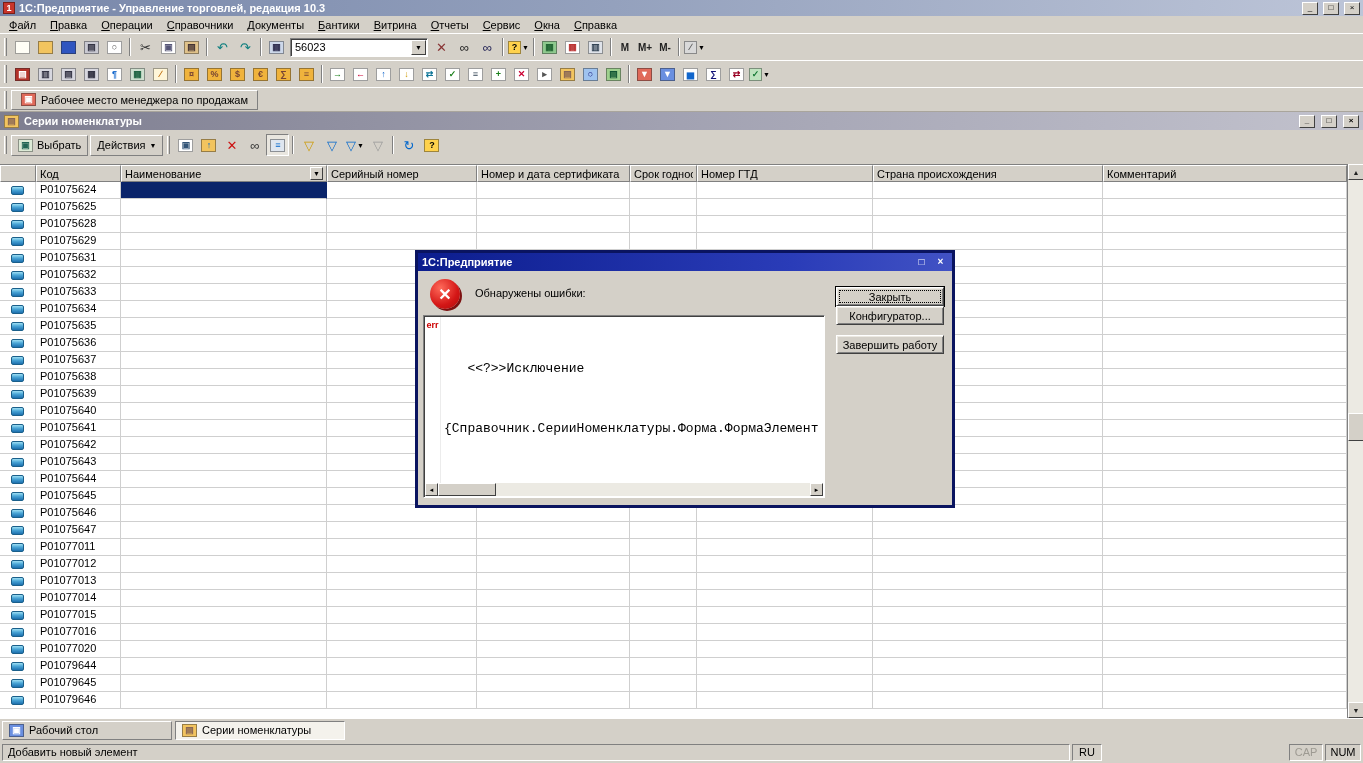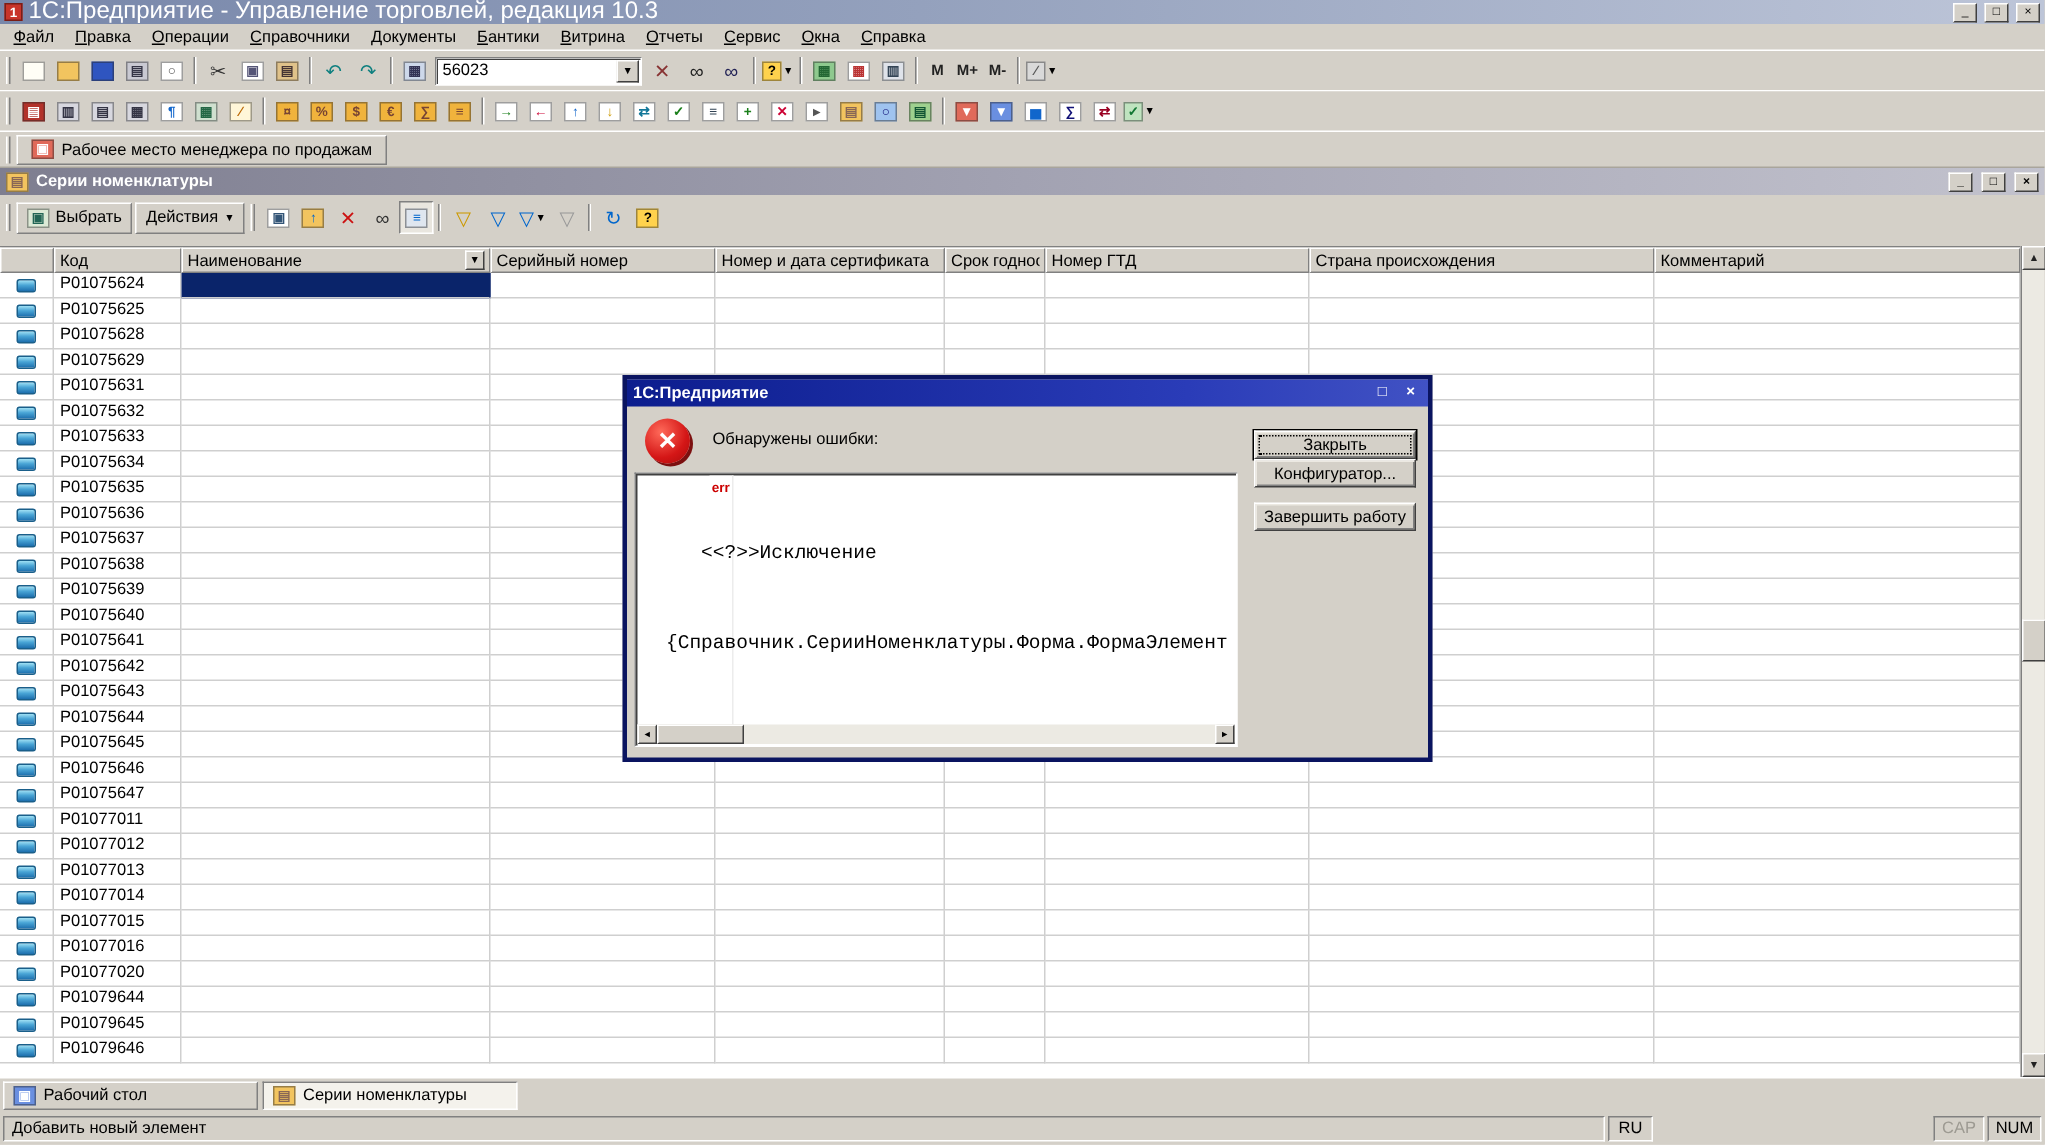--- a/index.html
+++ b/index.html
@@ -2,21 +2,21 @@
 <html><head>
 <meta charset="utf-8">
 <style>
 *{box-sizing:border-box;margin:0;padding:0;}
 html,body{width:1363px;height:763px;}
 body{font-family:"Liberation Sans",sans-serif;font-size:11px;color:#000;background:#d4d0c8;overflow:hidden;}
 .app{position:absolute;left:0;top:0;width:1363px;height:763px;background:#d4d0c8;}
 
 
 .titlebar{position:absolute;left:0;top:0;right:0;height:16px;background:linear-gradient(90deg,#7887aa,#94a1bd 45%,#bdc5d8);display:flex;align-items:center;padding:0 3px;gap:4px;}
-.titlebar .ttext{color:#fff;font-weight:normal;font-size:16px;flex:1;white-space:nowrap;overflow:hidden;}
+.titlebar .ttext{color:#fff;font-weight:bold;font-size:11px;flex:1;white-space:nowrap;overflow:hidden;}
 .appicon{width:12px;height:12px;background:#c8342a;color:#fff;font-size:9px;font-weight:bold;display:flex;align-items:center;justify-content:center;border:1px solid #7a1d16;}
 .winbtn{width:16px;height:13px;font-size:8px;line-height:1;display:flex;align-items:center;justify-content:center;background:#d4d0c8;border:1px solid;border-color:#fff #404040 #404040 #fff;color:#000;margin-left:1px;}
 
 
 .menubar{position:absolute;left:0;top:16px;right:0;height:18px;background:#d4d0c8;display:flex;align-items:center;border-bottom:1px solid #fff;padding-left:2px;}
 .menu-item{padding:2px 7px;white-space:nowrap;}
 .menu-item u{text-decoration:underline;}
 
 
 .toolbar{position:absolute;left:0;right:0;background:#d4d0c8;display:flex;align-items:center;padding:1px 2px;border-bottom:1px solid #fff;}
@@ -74,21 +74,21 @@
 .dialog{position:absolute;left:415px;top:250px;width:540px;height:258px;background:#d4d0c8;border:3px solid #0a1460;z-index:50;}
 .dlg-title{height:18px;background:linear-gradient(90deg,#0c1d8e,#2a3cb8 70%,#4152c4);display:flex;align-items:center;gap:4px;padding:0 4px;color:#fff;font-weight:bold;}
 .dlg-title .dtext{flex:1;}
 .dlg-titlebtn{width:15px;height:13px;display:flex;align-items:center;justify-content:center;color:#fff;font-size:10px;line-height:1;}
 .dlg-body{position:relative;width:100%;height:234px;}
 .err-icon{position:absolute;left:12px;top:8px;width:30px;height:30px;border-radius:50%;background:radial-gradient(circle at 35% 30%,#ff6a5a,#d41616 60%,#a80c0c);box-shadow:2px 2px 0 #7c1010;color:#fff;font-weight:bold;font-size:16px;display:flex;align-items:center;justify-content:center;}
 .dlg-msg{position:absolute;left:57px;top:16px;font-size:11px;}
 .dlg-btn{position:absolute;left:418px;width:108px;height:19px;background:#d4d0c8;border:1px solid;border-color:#fff #404040 #404040 #fff;box-shadow:inset 1px 1px 0 #ece9e2,inset -1px -1px 0 #808080;font-size:11px;display:flex;align-items:center;justify-content:center;font-family:"Liberation Sans",sans-serif;}
 .dlg-btn.default{box-shadow:0 0 0 1px #000,inset 1px 1px 0 #ece9e2,inset -1px -1px 0 #808080;outline:1px dotted #000;outline-offset:-4px;}
 .err-box{position:absolute;left:5px;top:44px;width:402px;height:183px;background:#fff;border:1px solid;border-color:#808080 #fff #fff #808080;box-shadow:inset 1px 1px 0 #404040;}
-.err-gutter{position:absolute;left:1px;top:1px;bottom:14px;width:16px;background:#fff;border-right:1px solid #ececec;font-size:9px;font-weight:bold;color:#c00;padding-top:3px;text-align:center;margin-left:48px;}
+.err-gutter{position:absolute;left:1px;top:1px;bottom:14px;width:16px;background:#fff;border-right:1px solid #ececec;font-size:9px;font-weight:bold;color:#c00;padding-top:3px;text-align:center;}
 .err-text{position:absolute;left:18px;top:1px;right:1px;bottom:14px;overflow:hidden;font-family:"Liberation Mono",monospace;font-size:13px;line-height:20px;white-space:pre;padding:2px 0 0 2px;}
 .hscroll{position:absolute;left:1px;right:1px;bottom:1px;height:13px;background:#eceae3;display:flex;}
 .hs-btn{width:13px;height:13px;background:#d4d0c8;border:1px solid;border-color:#fff #404040 #404040 #fff;font-size:6px;display:flex;align-items:center;justify-content:center;flex:0 0 auto;}
 .hthumb{width:58px;height:13px;background:#d4d0c8;border:1px solid;border-color:#fff #404040 #404040 #fff;flex:0 0 auto;}
 .hs-track{flex:1;}
 </style>
 </head>
 <body>
 
 <div class="app">

